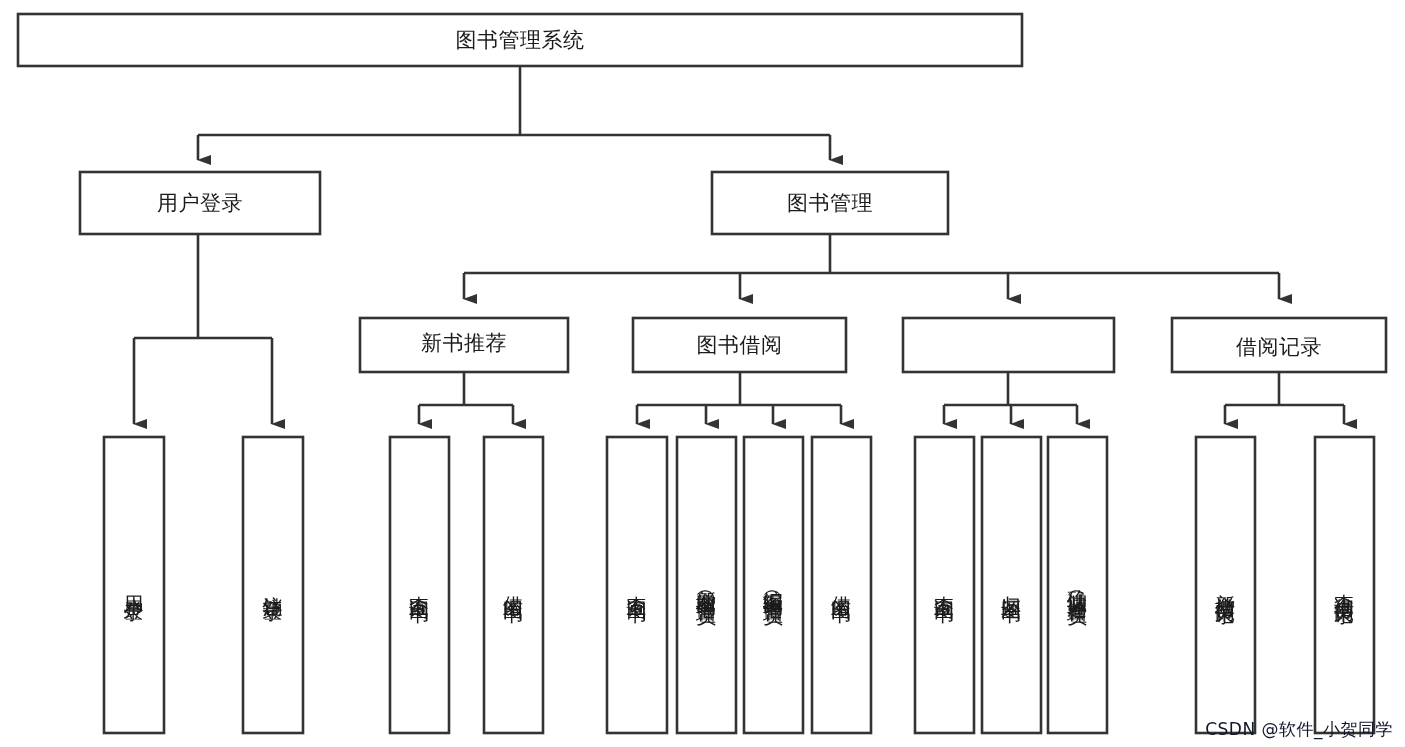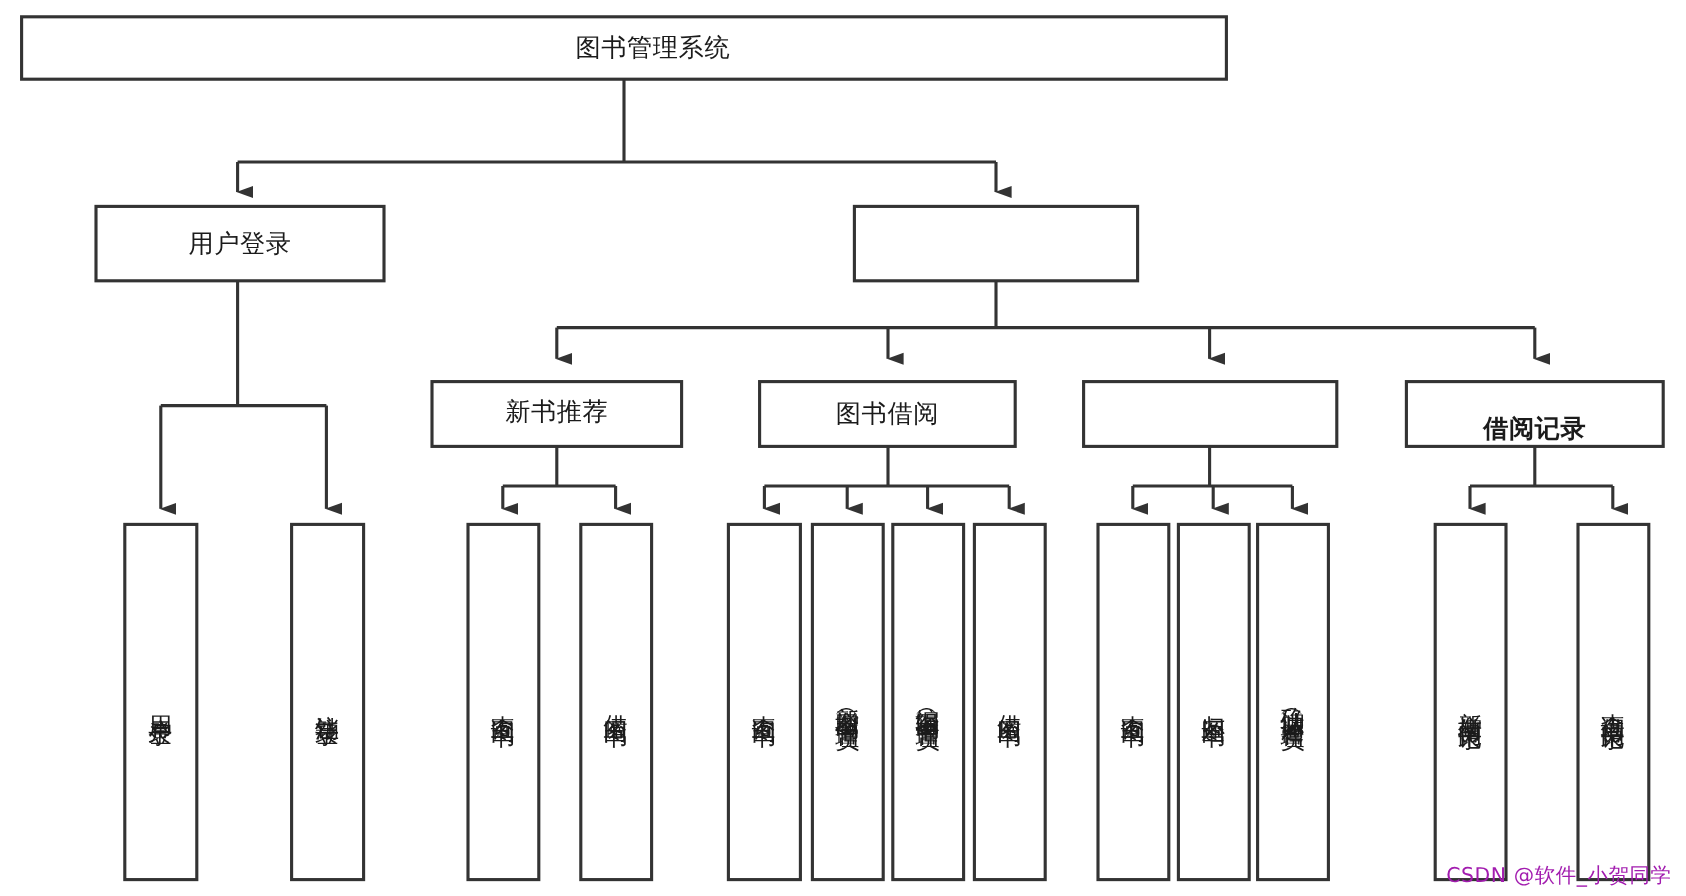--- a/index.html
+++ b/index.html
@@ -58,21 +58,21 @@
     text-orientation: upright;
     font-size: 20px;
     letter-spacing: 2.5px;
     line-height: 1;
   }
   .watermark {
     position: absolute;
     right: 12px;
     bottom: 6px;
     font-size: 17px;
-    color: #a21caf;
+    color: #0f172a;
     font-family: "DejaVu Sans", "Liberation Sans", sans-serif;
     letter-spacing: 0.5px;
     white-space: nowrap;
   }
 </style>
 </head>
 <body>
 
 <div id="stage">
 
@@ -147,27 +147,28 @@
     <rect x="812" y="437" width="59" height="296" class="node-box"></rect>
 
     <rect x="915" y="437" width="59" height="296" class="node-box"></rect>
     <rect x="982" y="437" width="59" height="296" class="node-box"></rect>
     <rect x="1048" y="437" width="59" height="296" class="node-box"></rect>
 
     <rect x="1196" y="437" width="59" height="296" class="node-box"></rect>
     <rect x="1315" y="437" width="59" height="296" class="node-box"></rect>
   </svg>
 
-  <div class="node-label horizontal" style="left:18px; top:14px; width:1004px; height:52px;margin-left:24px;">图书管理系统</div>
+  <div class="node-label horizontal" style="left:18px; top:14px; width:1004px; height:52px;">图书管理系统</div>
 
   <div class="node-label horizontal" style="left:80px; top:172px; width:240px; height:62px;">用户登录</div>
+  <div class="node-label horizontal" style="left:712px; top:172px; width:236px; height:62px;">图书管理</div>
 
   <div class="node-label horizontal" style="left:360px; top:318px; width:208px; height:50px;">新书推荐</div>
   <div class="node-label horizontal" style="left:633px; top:318px; width:213px; height:54px;border-radius:24px;">图书借阅</div>
-  <div class="node-label horizontal" style="left:1172px; top:330px; width:214px; height:54px;font-weight:bold;">借阅记录</div>
+  <div class="node-label horizontal" style="left:1172px; top:320px; width:214px; height:54px;">借阅记录</div>
 
   <div class="node-label vertical" style="left:104px; top:437px; width:60px; height:296px;">用户登录</div>
   <div class="node-label vertical" style="left:243px; top:437px; width:60px; height:296px;">注销登录</div>
 
   <div class="node-label vertical" style="left:390px; top:437px; width:59px; height:296px;">查询图书</div>
   <div class="node-label vertical" style="left:484px; top:437px; width:59px; height:296px;">借阅图书</div>
 
   <div class="node-label vertical" style="left:607px; top:437px; width:60px; height:296px;">查询图书</div>
   <div class="node-label vertical" style="left:677px; top:437px; width:59px; height:296px;">新增图书（管理员）</div>
   <div class="node-label vertical" style="left:744px; top:437px; width:59px; height:296px;">编辑图书（管理员）</div>

